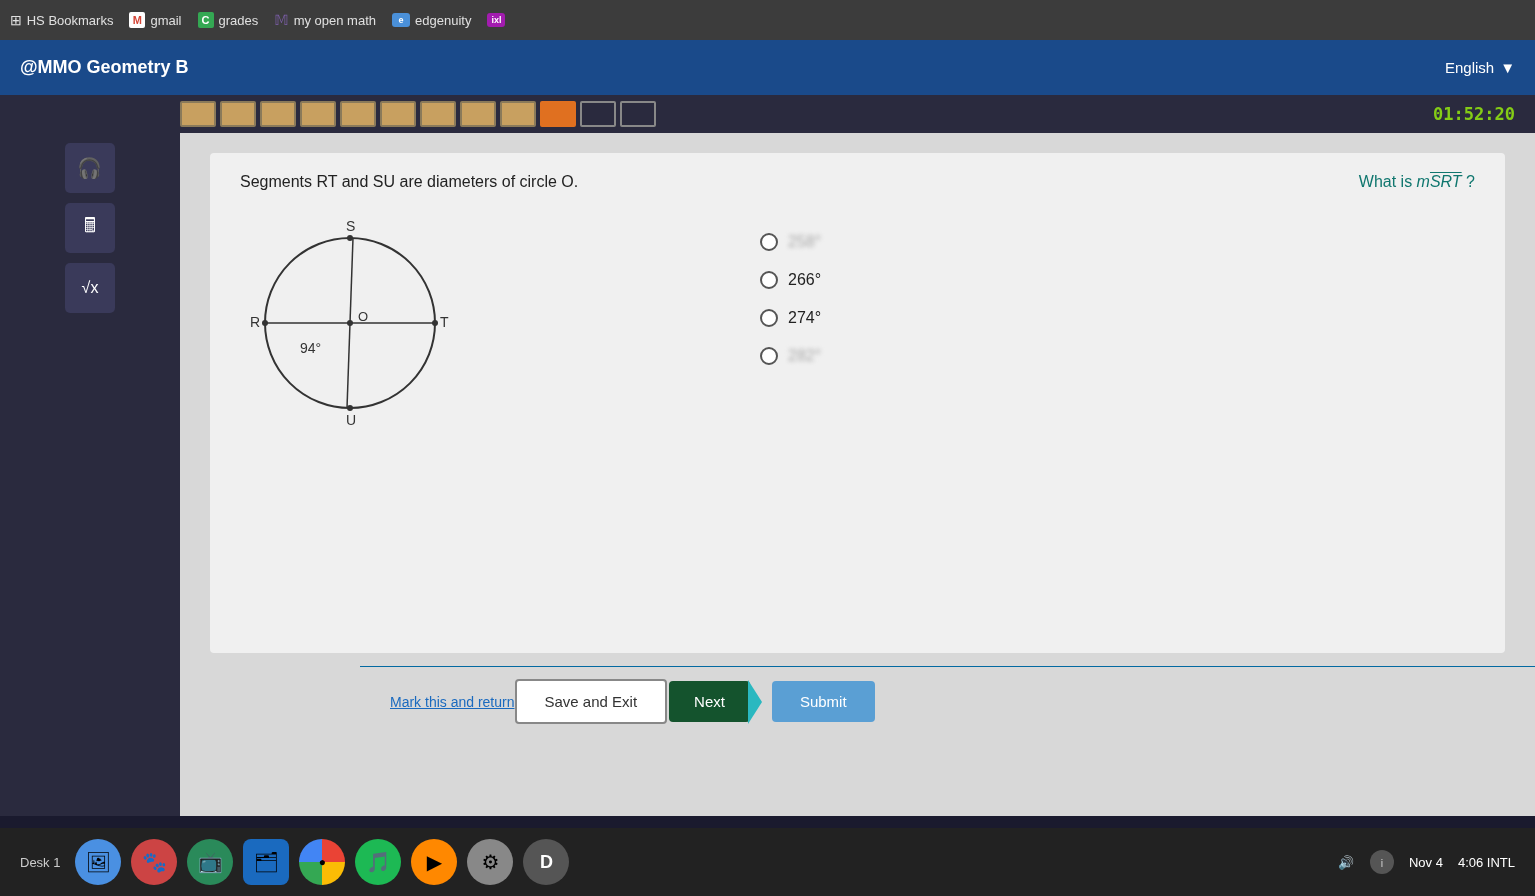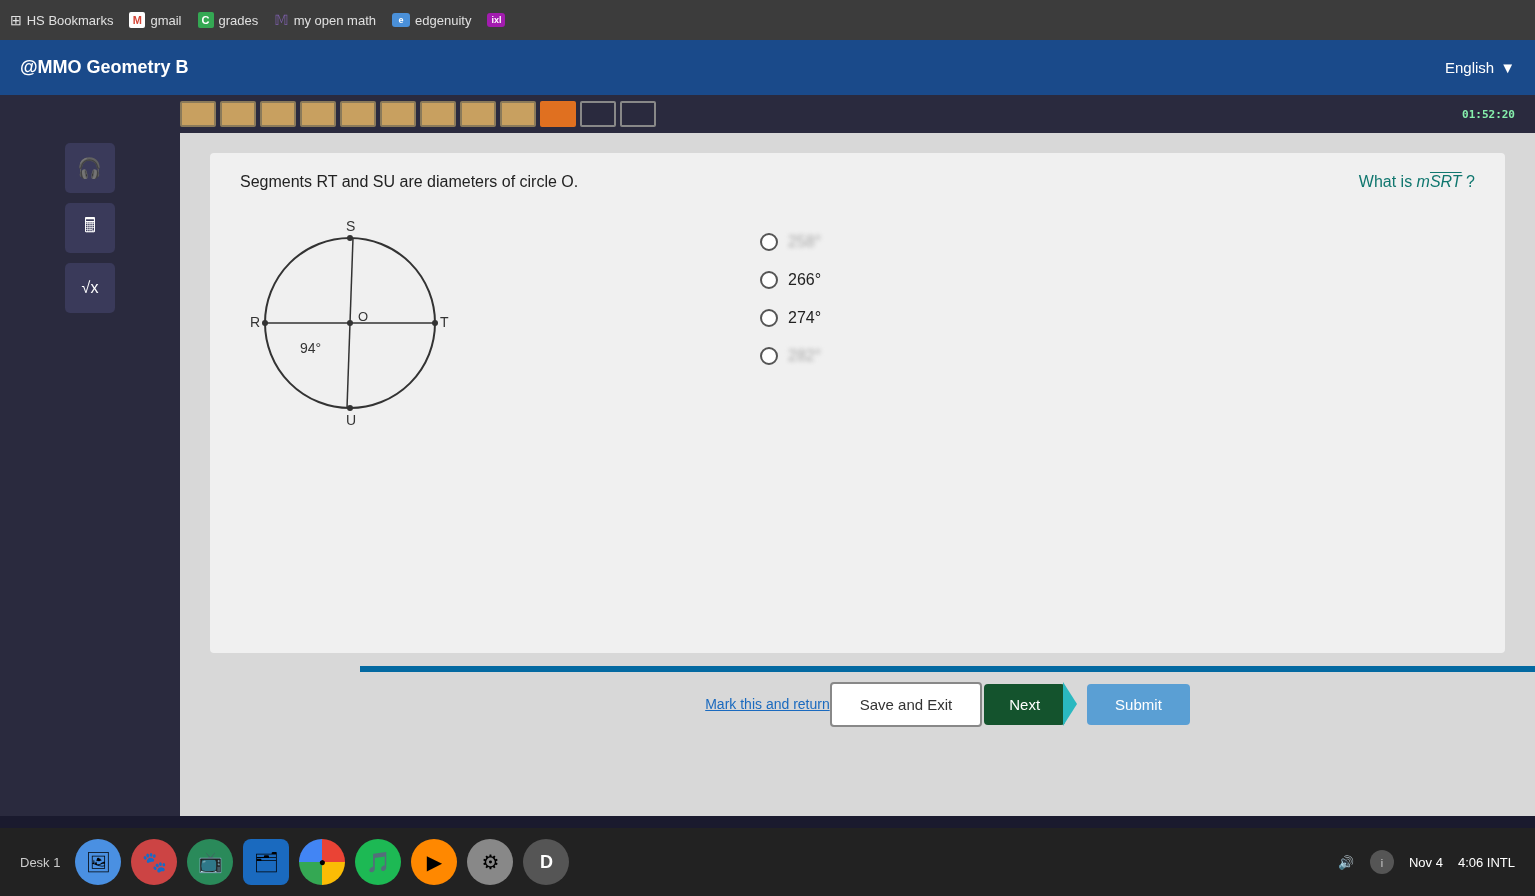--- a/index.html
+++ b/index.html
@@ -64,22 +64,22 @@
     }
     .lang-selector {
       display: flex;
       align-items: center;
       gap: 6px;
       color: #ffffff;
       font-size: 15px;
       cursor: pointer;
     }
     .timer-display {
-      color: #86efac;
-      font-size: 11px;
+      color: #84cc16;
+      font-size: 17px;
       font-weight: bold;
       font-family: monospace;
     }
     .prog-btn {
       width: 36px;
       height: 26px;
       border: 2px solid #8a7a5a;
       background: #c8a060;
       border-radius: 2px;
     }
@@ -193,23 +193,23 @@
     
     .bottom-bar {
       position: absolute;
       left: 180px;
       bottom: 80px;
       right: 0;
       height: 70px;
       background: #d8d8d8;
       display: flex;
       align-items: center;
-      justify-content: center;
+      justify-content: flex-start;
       padding: 0 30px;
-      border-top: 6px solid #0369a1;
+      border-top: 1px solid #0369a1;
     }
     .mark-return-link {
       color: #1a6abf;
       text-decoration: underline;
       font-size: 14px;
       cursor: pointer;
     }
     .action-buttons {
       display: flex;
       gap: 2px;

